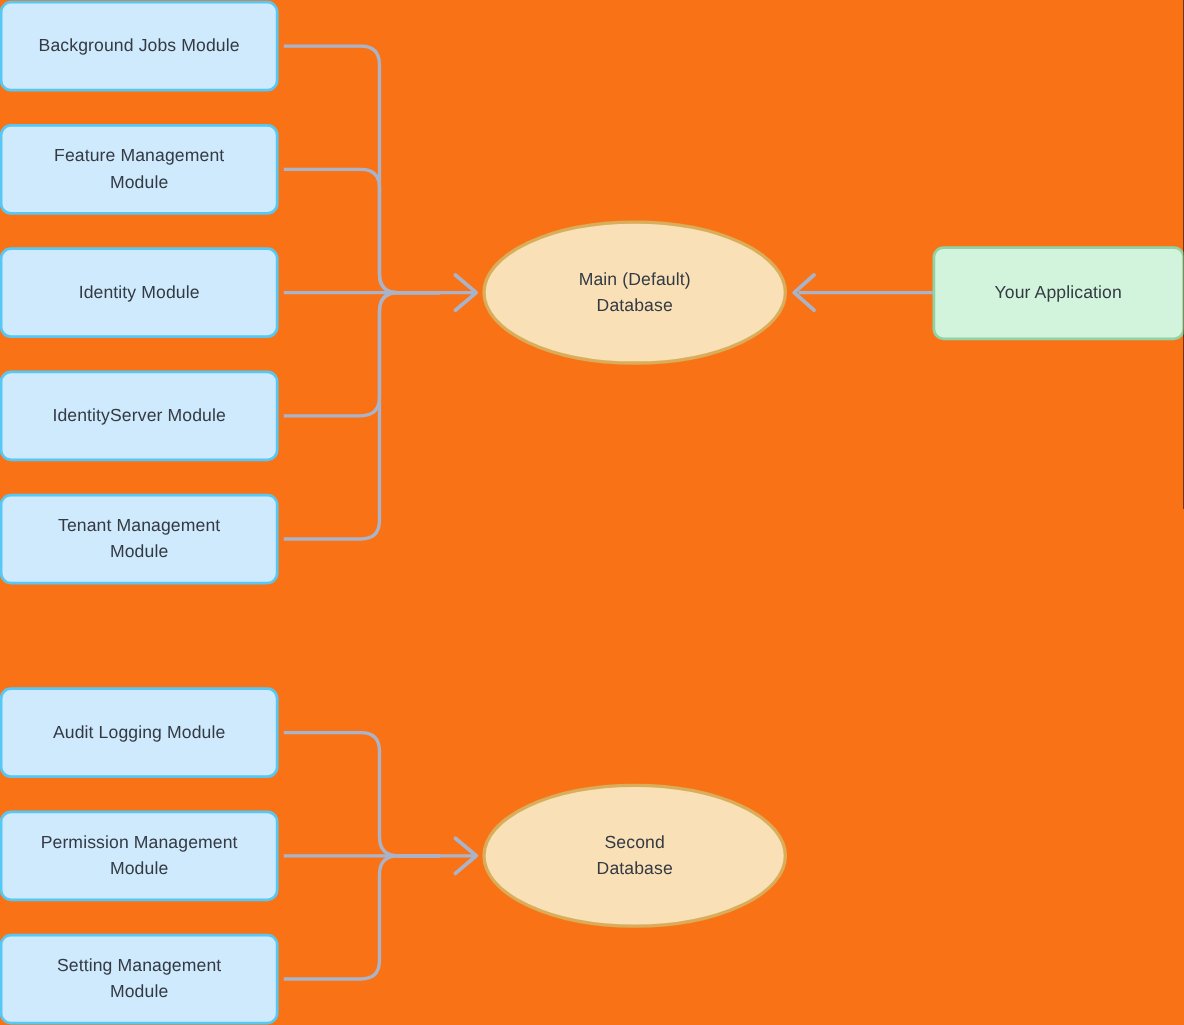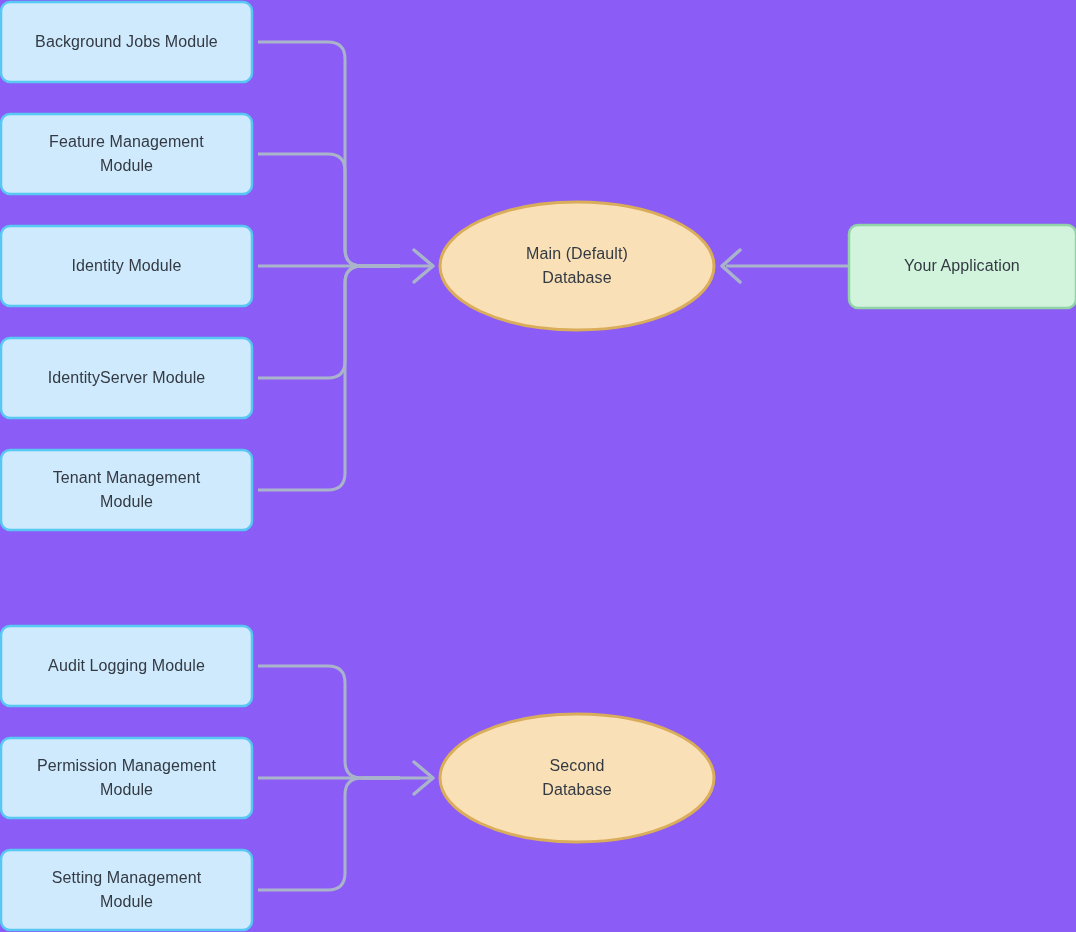--- a/index.html
+++ b/index.html
@@ -11,21 +11,21 @@
   body {
     width: 1076px;
     height: 932px;
     overflow: hidden;
     font-family: "Liberation Sans", sans-serif;
   }
   #diagram-root {
     position: relative;
     width: 1076px;
     height: 932px;
-    background: #8b5cf6;
+    background: #f97316;
   }
   svg#diagram-svg {
     display: block;
     width: 1076px;
     height: 932px;
   }
   .node-box-rect {
     stroke-width: 2.5px;
   }
   .node-ellipse {

